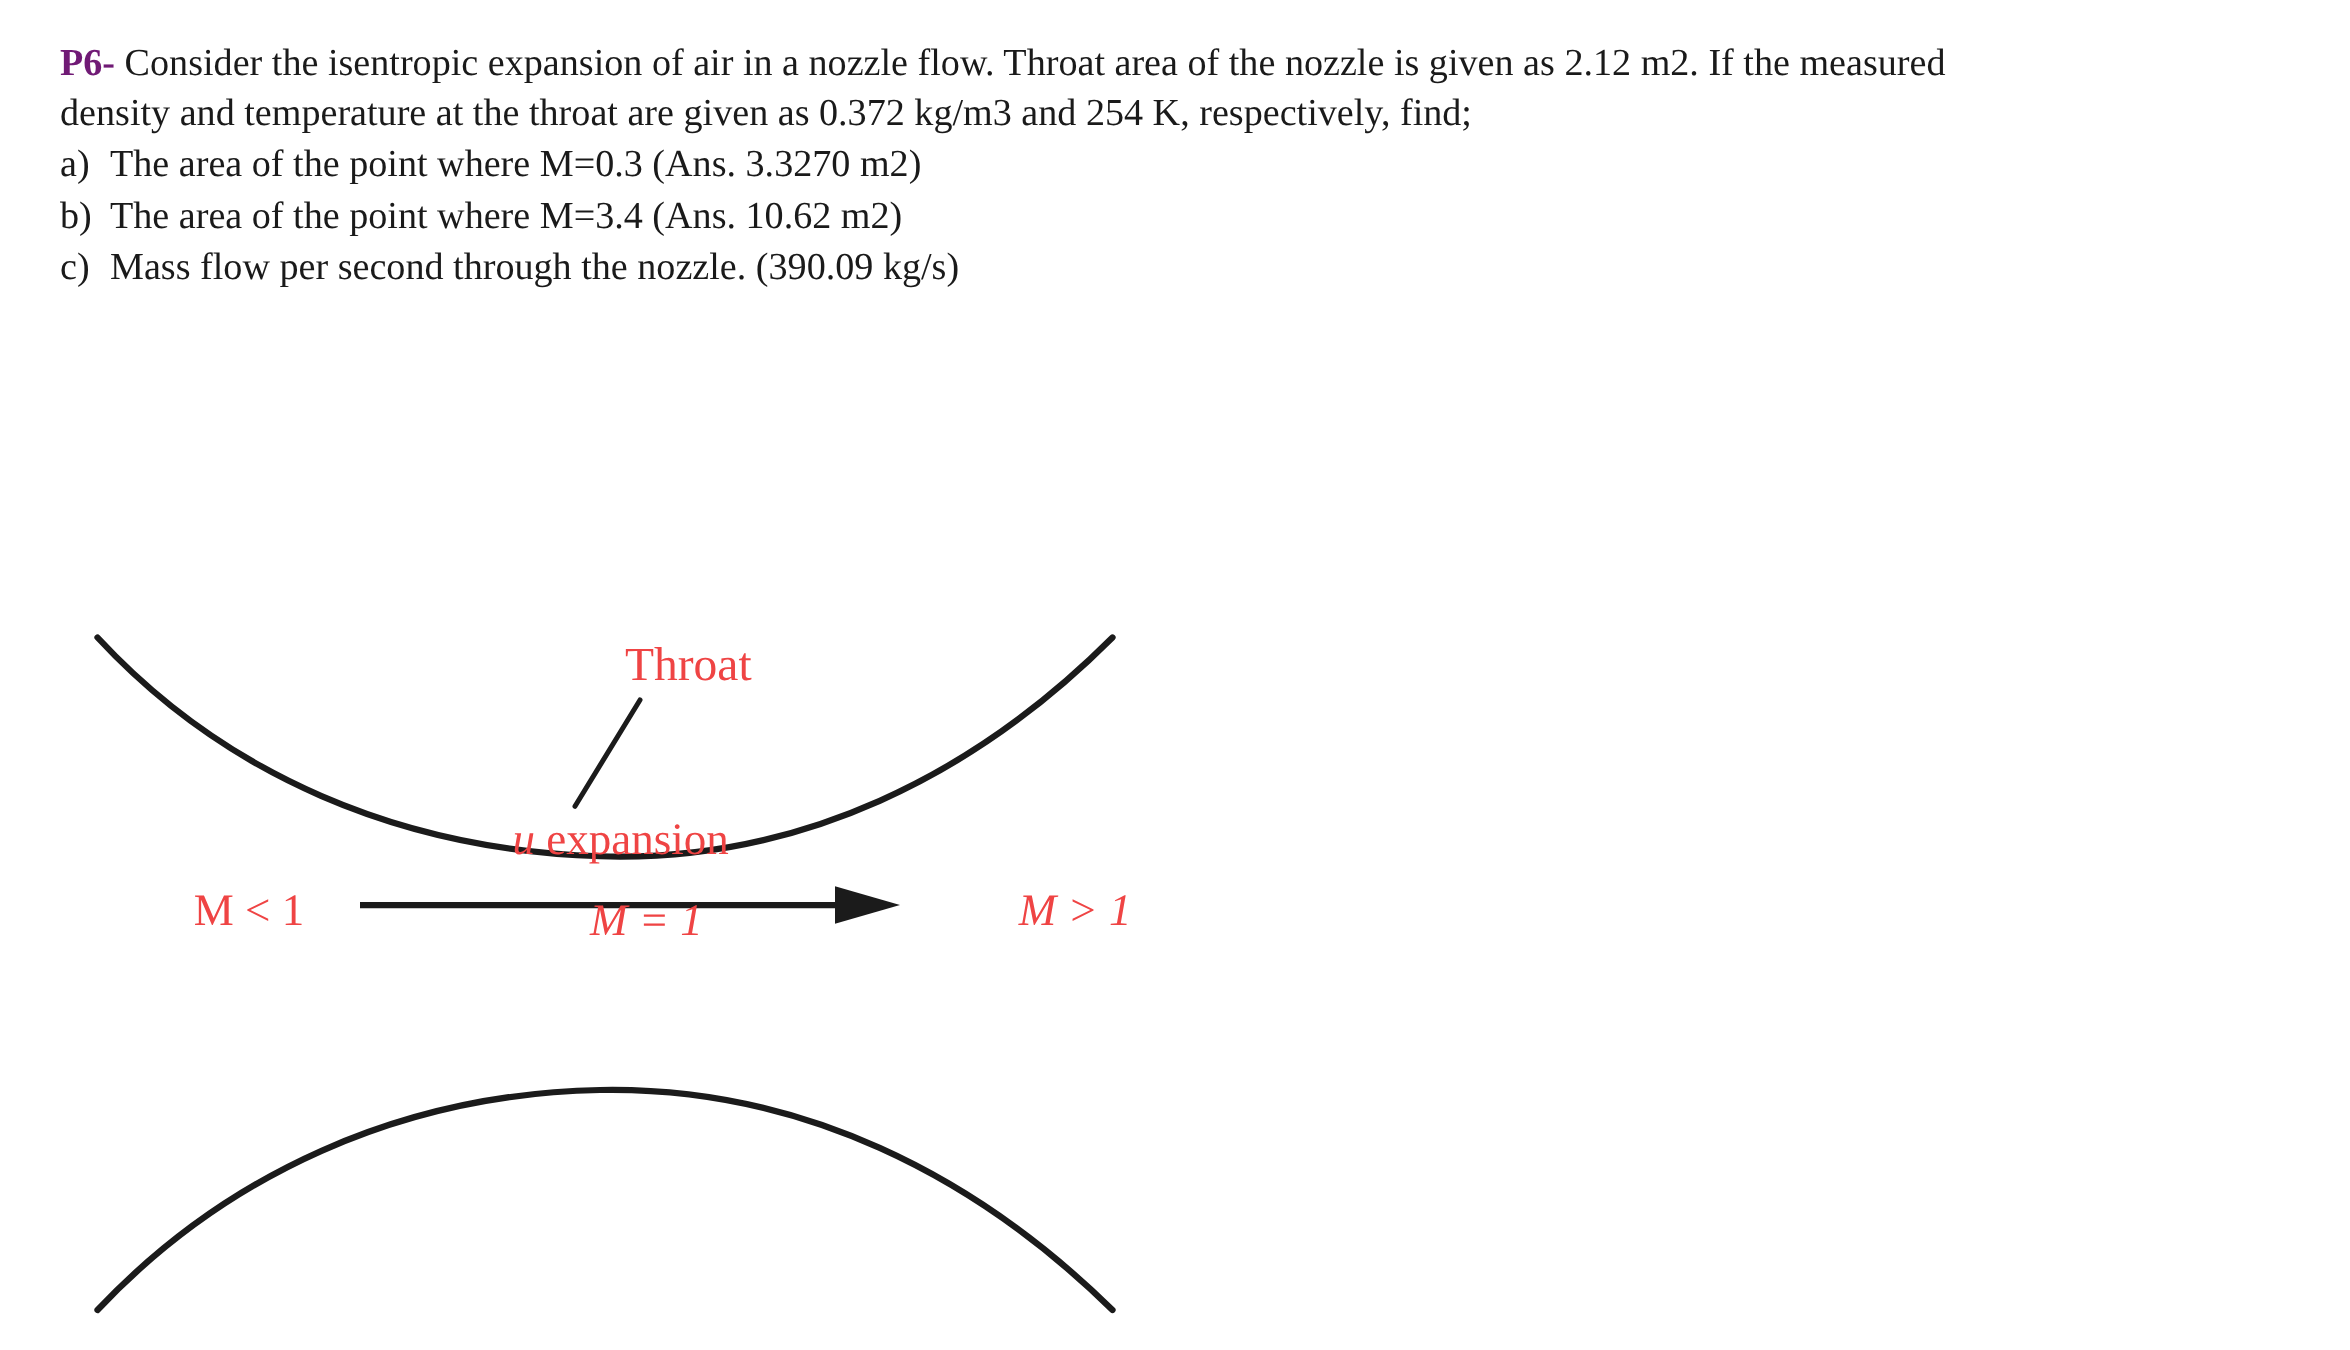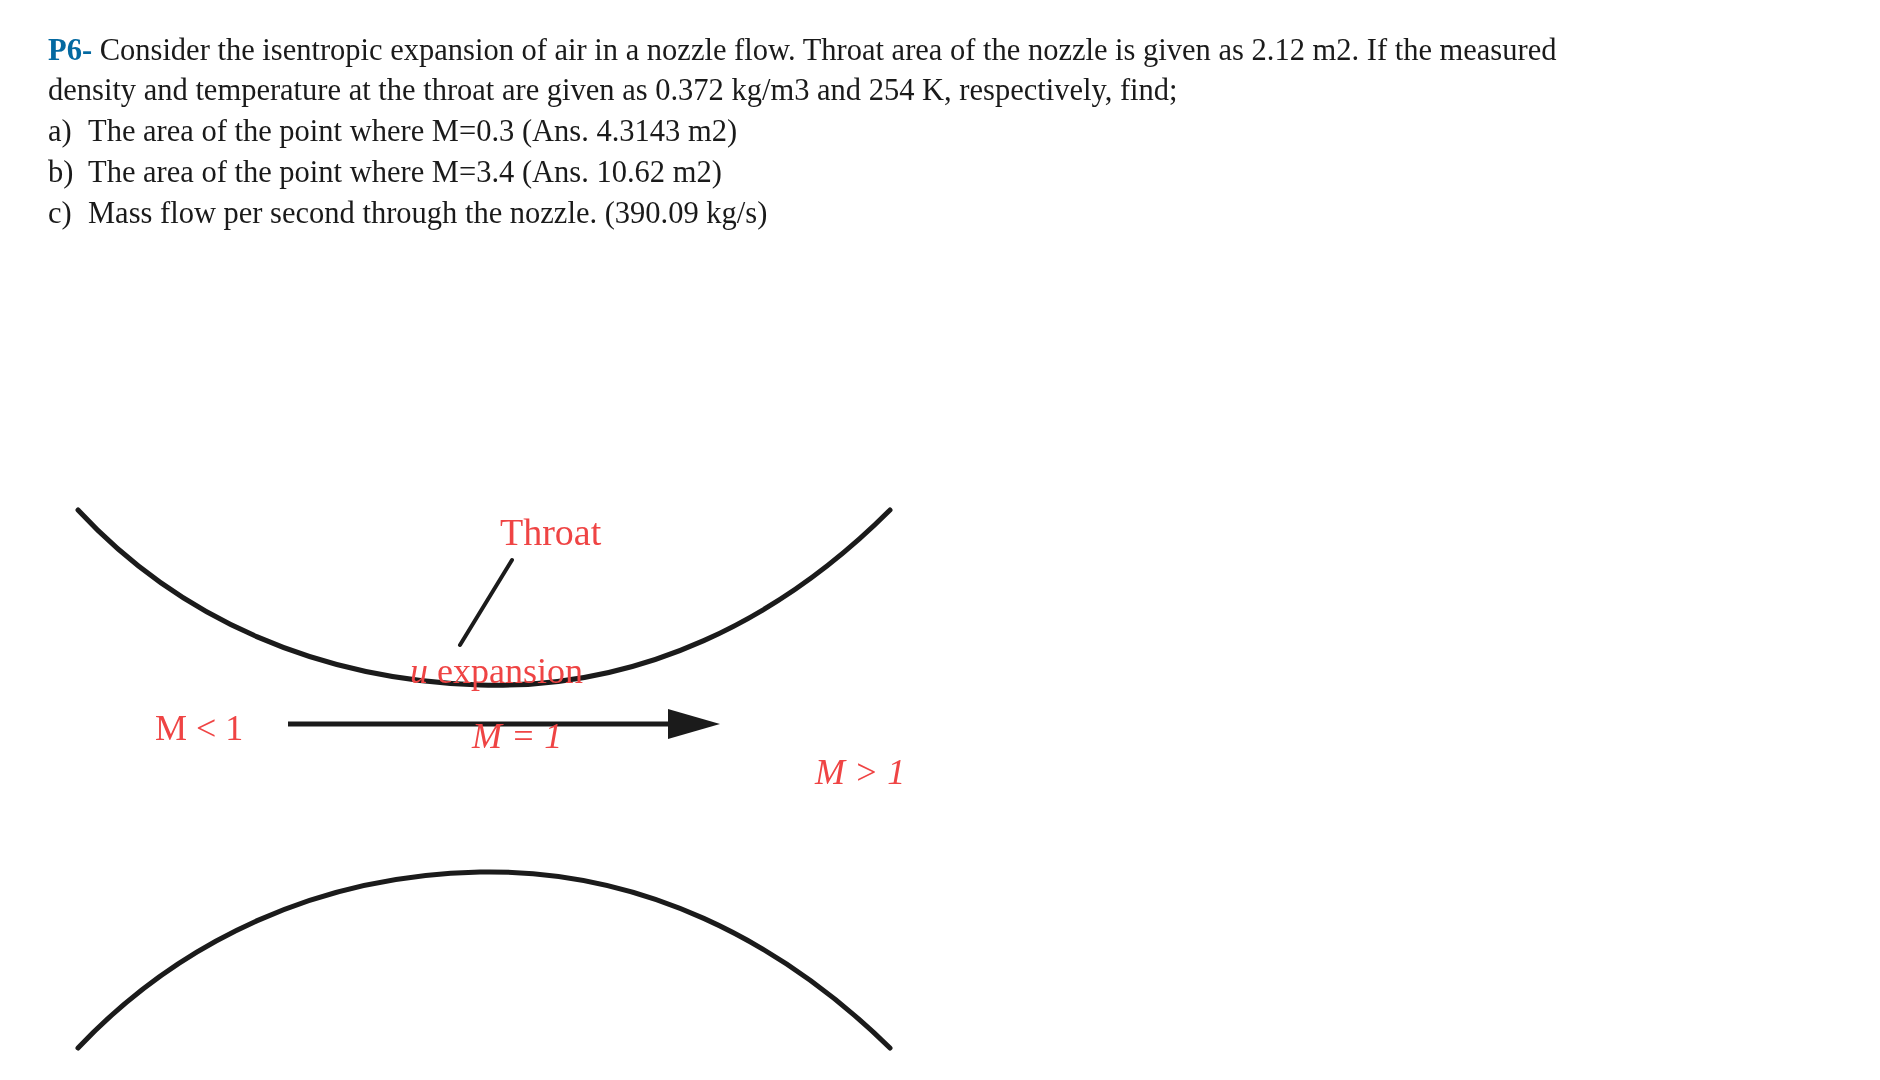--- a/index.html
+++ b/index.html
@@ -27,21 +27,21 @@
     width: 1560px;
   }
   .prob-para {
     font-size: 30.5px;
     line-height: 1.32;
     margin: 0;
     text-align: left;
   }
   .prob-label {
     font-weight: bold;
-    color: #0369a1;
+    color: #701a75;
   }
   .prob-list {
     margin: 0;
     padding: 0;
     list-style: none;
   }
   .prob-list li {
     font-size: 30.5px;
     line-height: 1.36;
     display: flex;
@@ -79,21 +79,20 @@
   .lbl-mlt {
     left: 95px;
     top: 207px;
     font-size: 36px;
   }
   .lbl-mgt {
     left: 755px;
     top: 207px;
     font-size: 36px;
     font-style: italic;
-    margin-top: 44px;
   }
   .lbl-uinc {
     left: 350px;
     top: 150px;
     font-size: 36px;
   }
   .lbl-uinc .ital {
     font-style: italic;
   }
   .lbl-meq {
@@ -107,21 +106,21 @@
 </head>
 <body>
 
 <div class="page">
 
   <div class="problem-block">
     <p class="prob-para"><span class="prob-label">P6-</span><span> Consider the isentropic expansion of air in a nozzle flow. Throat area of the nozzle is given as 2.12 m2. If the measured density and temperature at the throat are given as 0.372 kg/m3 and 254 K, respectively, find;</span></p>
     <ul class="prob-list">
       <li>
         <span class="marker">a)</span>
-        <span class="itemtext">The area of the point where M=0.3 (Ans. 4.3143 m2)</span>
+        <span class="itemtext">The area of the point where M=0.3 (Ans. 3.3270 m2)</span>
       </li>
       <li>
         <span class="marker">b)</span>
         <span class="itemtext">The area of the point where M=3.4 (Ans. 10.62 m2)</span>
       </li>
       <li>
         <span class="marker">c)</span>
         <span class="itemtext">Mass flow per second through the nozzle. (390.09 kg/s)</span>
       </li>
     </ul>

